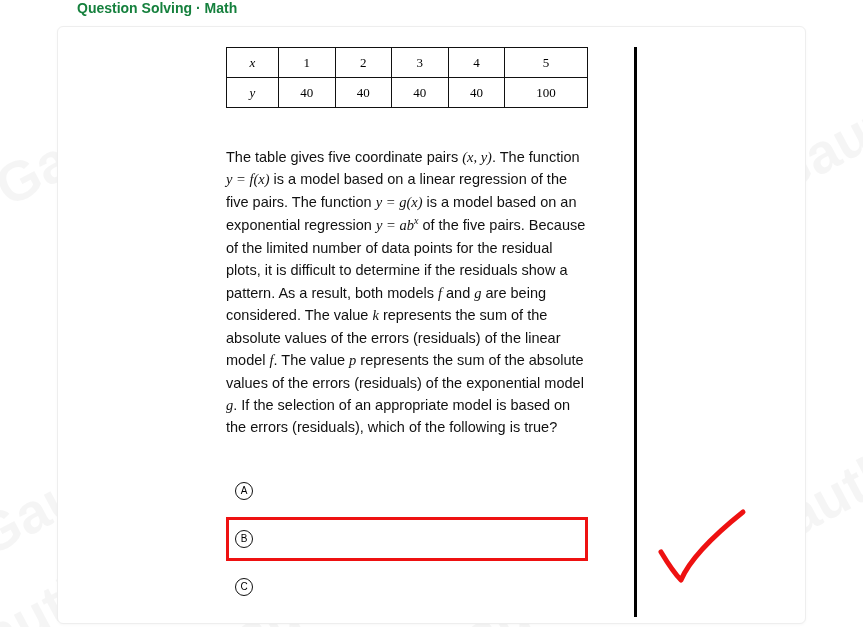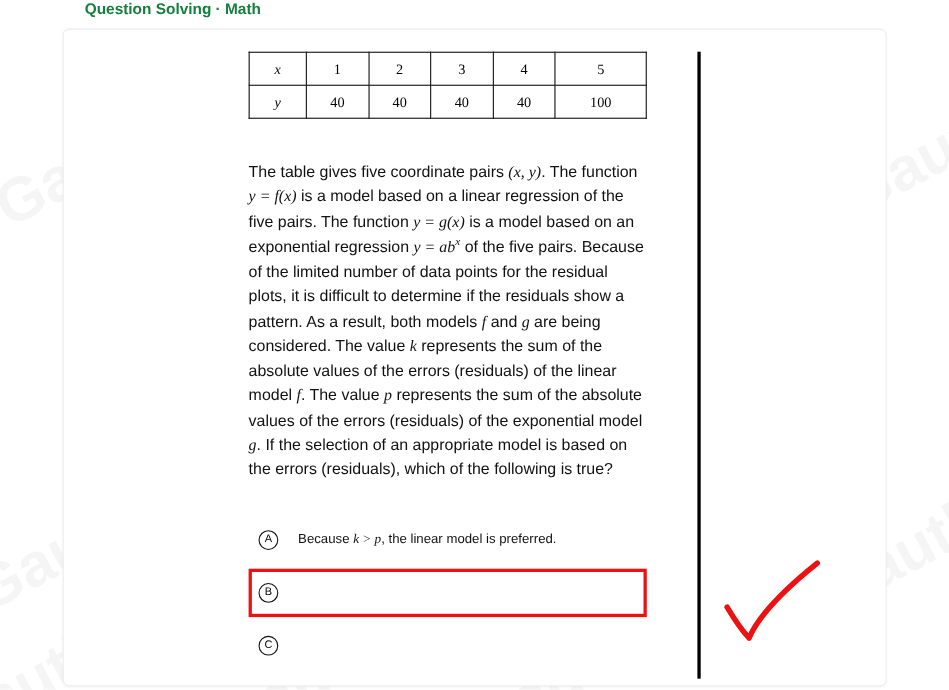--- a/index.html
+++ b/index.html
@@ -162,23 +162,20 @@
     </tbody>
       </table>
 
     <p class="prompt">
       <span>The table gives five coordinate pairs </span><span class="mi">(x, y)</span><span>. The function </span><span class="mi">y = f(x)</span><span> is a model based on a linear regression of the five pairs. The function </span><span class="mi">y = g(x)</span><span> is a model based on an exponential regression </span><span class="mi">y = ab</span><span class="mi sup">x</span><span> of the five pairs. Because of the limited number of data points for the residual plots, it is difficult to determine if the residuals show a pattern. As a result, both models </span><span class="mi">f</span><span> and </span><span class="mi">g</span><span> are being considered. The value </span><span class="mi">k</span><span> represents the sum of the absolute values of the errors (residuals) of the linear model </span><span class="mi">f</span><span>. The value </span><span class="mi">p</span><span> represents the sum of the absolute values of the errors (residuals) of the exponential model </span><span class="mi">g</span><span>. If the selection of an appropriate model is based on the errors (residuals), which of the following is true?</span>
     </p>
 
     <div class="choices">
       <div class="choice">
         <div class="choice-letter">A</div>
-        <div class="choice-text">
-          <span>Because </span><span class="mi">k &gt; p</span><span>, the linear model is preferred.</span>
-        </div>
       </div>
       <div class="choice correct">
         <div class="choice-letter">B</div>
       </div>
       <div class="choice">
         <div class="choice-letter">C</div>
       </div>
     </div>
 
   </div>

